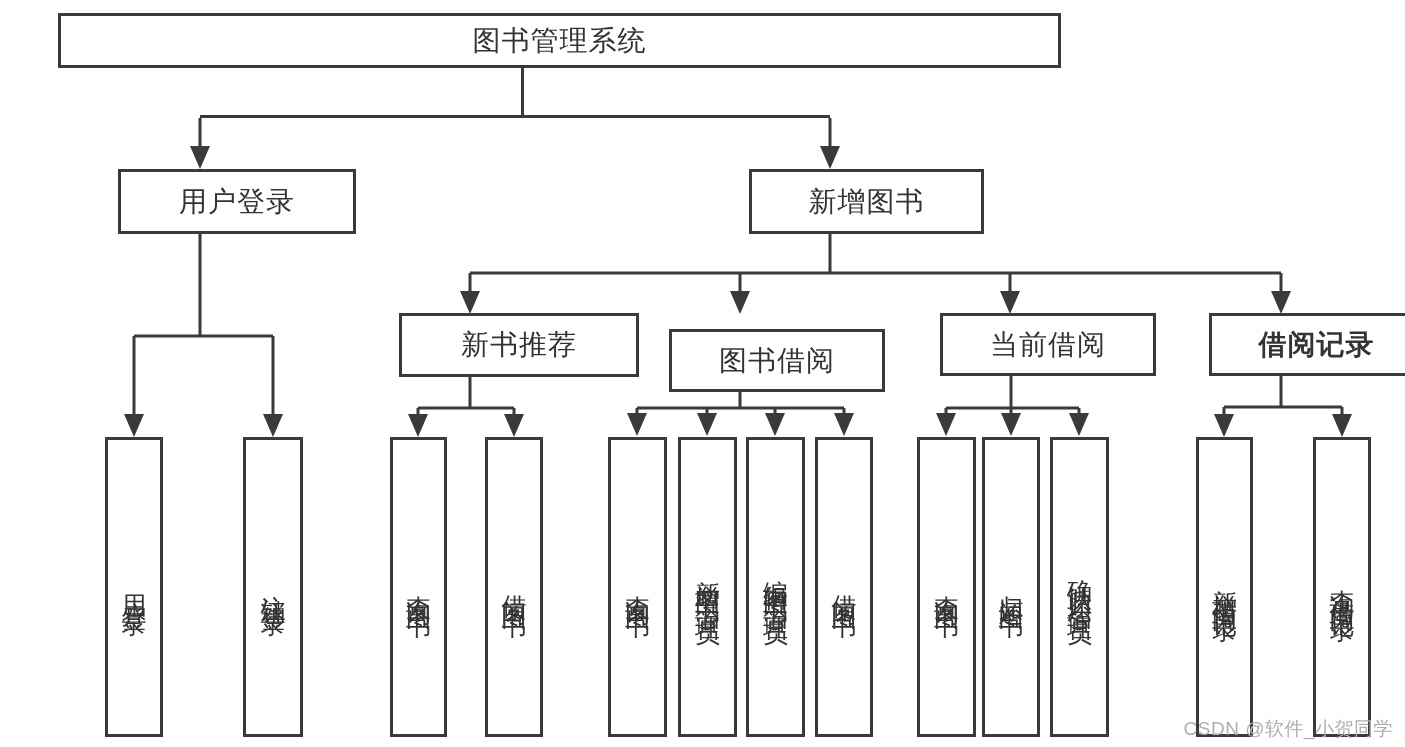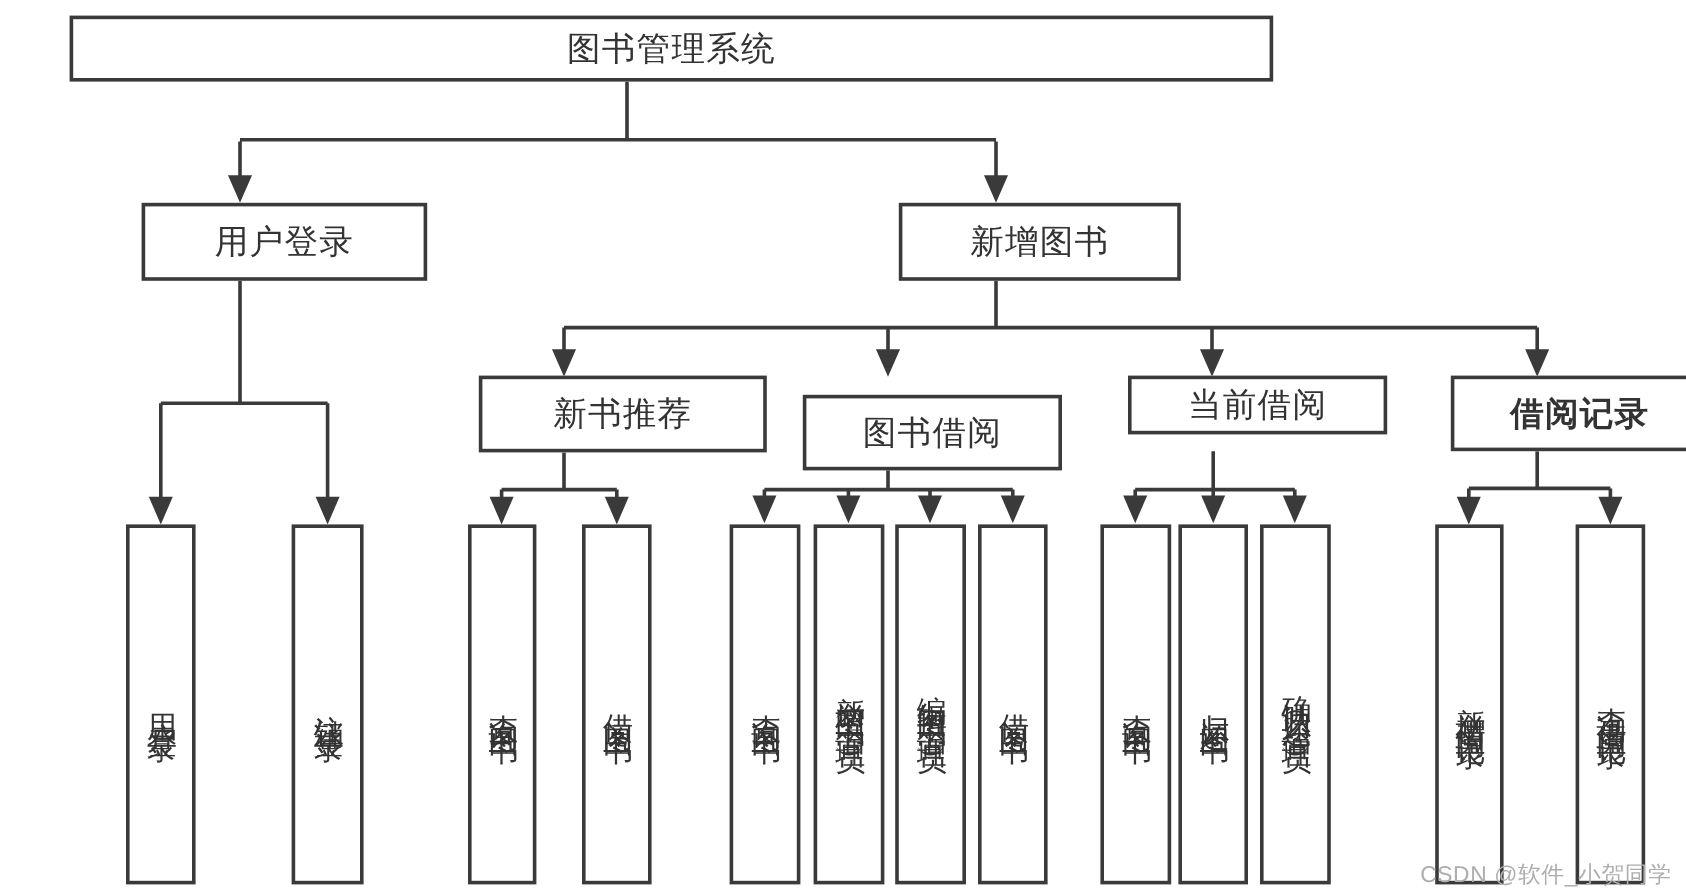--- a/index.html
+++ b/index.html
@@ -117,21 +117,21 @@
     </g>
   </svg>
 
   <div class="node" style="left:21px; top:13px; width:1003px; height:55px;">图书管理系统</div>
 
   <div class="node" style="left:81px; top:169px; width:238px; height:65px;">用户登录</div>
   <div class="node" style="left:712px; top:169px; width:235px; height:65px;">新增图书</div>
 
   <div class="node" style="left:362px; top:313px; width:240px; height:64px;">新书推荐</div>
   <div class="node" style="left:632px; top:329px; width:216px; height:63px;">图书借阅</div>
-  <div class="node" style="left:903px; top:313px; width:216px; height:49px;">当前借阅</div>
+  <div class="node" style="left:903px; top:313px; width:216px; height:63px;">当前借阅</div>
   <div class="node" style="left:1172px; top:313px; width:215px; height:63px;font-weight:bold;">借阅记录</div>
 
   <div class="vnode" style="left:105px; width:58px;">
     <span>用户登录</span>
   </div>
   <div class="vnode" style="left:243px; width:60px;">
     <span>注销登录</span>
   </div>
 
   <div class="vnode" style="left:390px; width:57px;">

